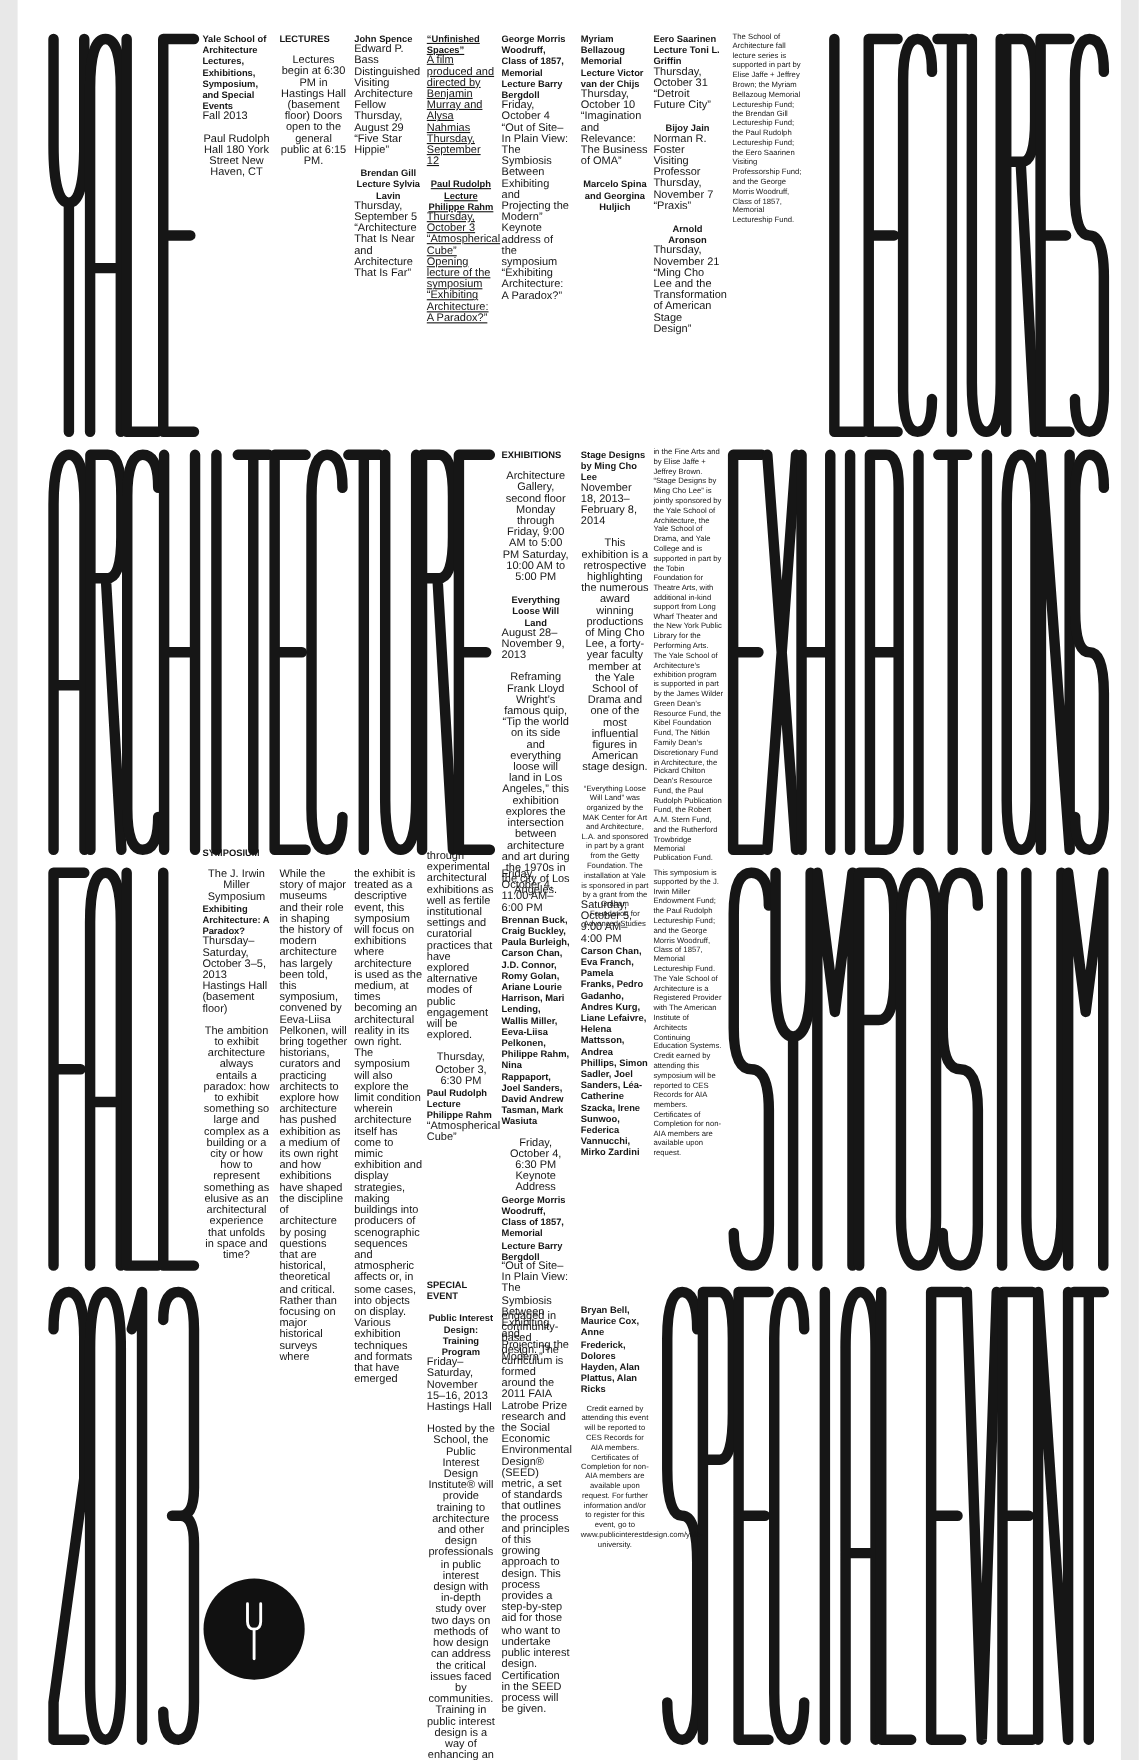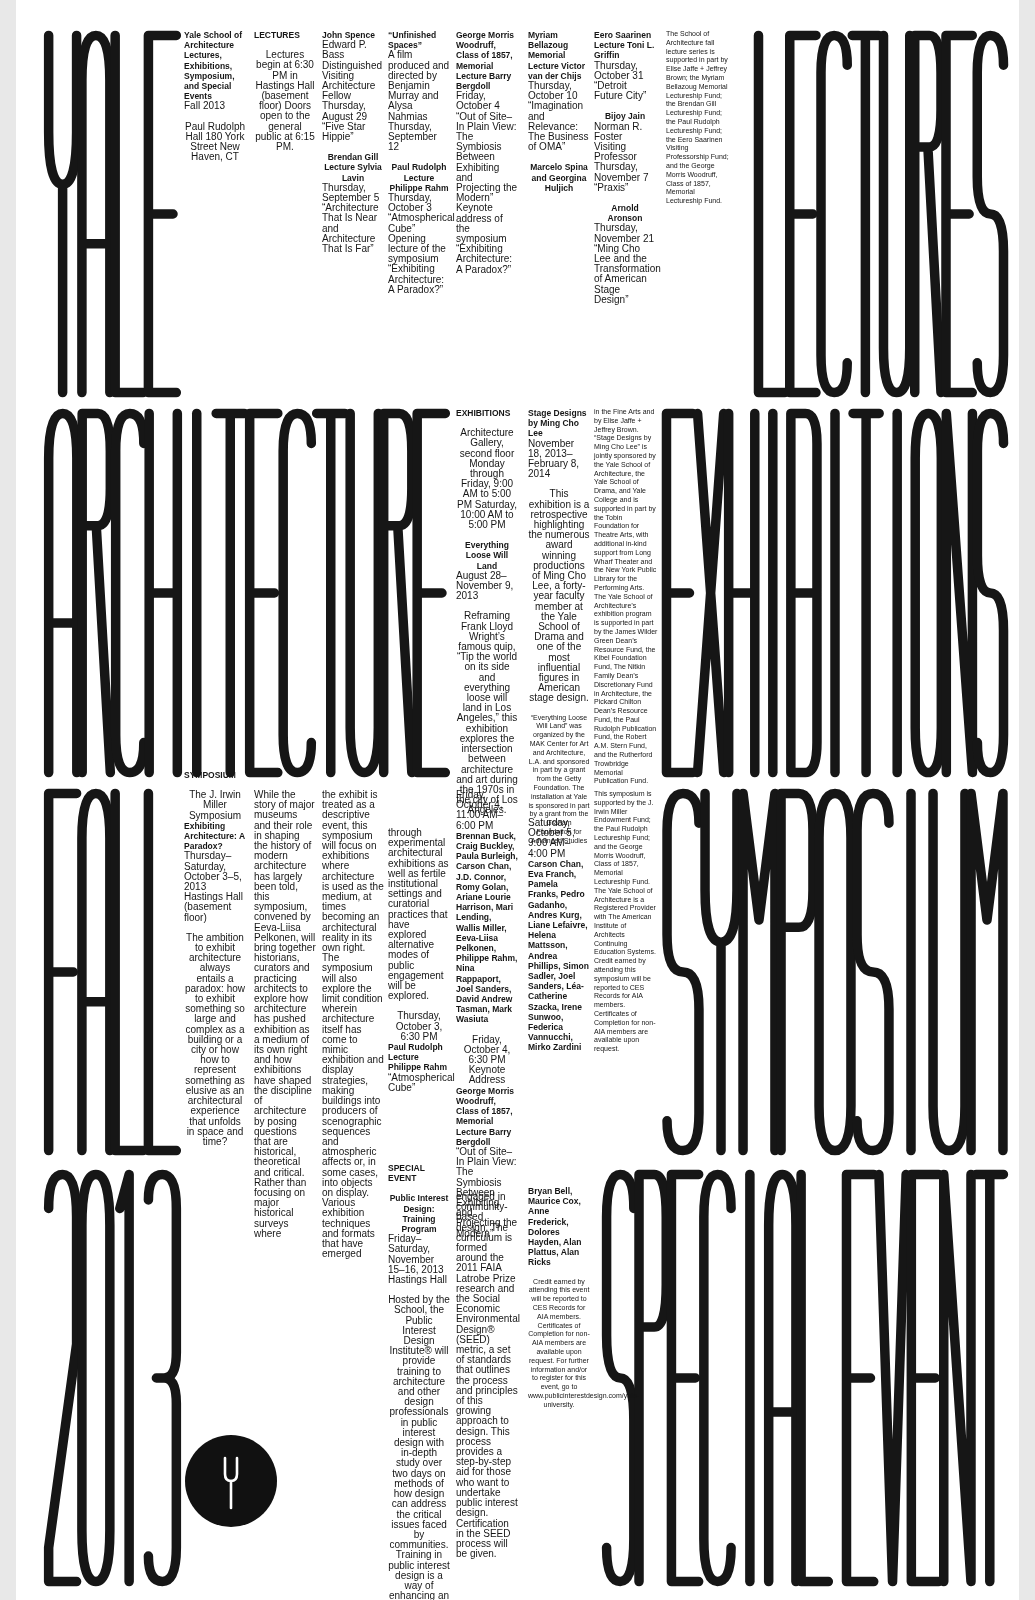--- a/index.html
+++ b/index.html
@@ -275,21 +275,21 @@
   <div class="col" style="left:238px;top:30px;">
       <div class="blk b">LECTURES</div>
       <div class="blk r gap">Lectures begin at 6:30 PM in Hastings Hall (basement floor) Doors open to the general public at 6:15 PM.</div>
     </div>
   <div class="col" style="left:306px;top:30px;">
       <div class="blk b">John Spence</div>
       <div class="blk r">Edward P. Bass Distinguished Visiting Architecture Fellow Thursday, August 29 “Five Star Hippie”</div>
       <div class="blk b gap">Brendan Gill Lecture Sylvia Lavin</div>
       <div class="blk r">Thursday, September 5 “Architecture That Is Near and Architecture That Is Far”</div>
     </div>
-  <div class="col" style="left:372px;top:30px;">
+  <div class="col" style="left:372px;top:30px;text-decoration:underline;">
       <div class="blk b">“Unfinished Spaces”</div>
       <div class="blk r">A film produced and directed by Benjamin Murray and Alysa Nahmias Thursday, September 12</div>
       <div class="blk b gap">Paul Rudolph Lecture Philippe Rahm</div>
       <div class="blk r">Thursday, October 3 “Atmospherical Cube” Opening lecture of the symposium “Exhibiting Architecture: A Paradox?”</div>
     </div>
   <div class="col" style="left:440px;top:30px;">
       <div class="blk b">George Morris Woodruff, Class of 1857, Memorial Lecture Barry Bergdoll</div>
       <div class="blk r">Friday, October 4 “Out of Site– In Plain View: The Symbiosis Between Exhibiting and Projecting the Modern” Keynote address of the symposium “Exhibiting Architecture: A Paradox?”</div>
     </div>
   <div class="col" style="left:512px;top:30px;">
@@ -332,21 +332,21 @@
       <div class="blk b">Exhibiting Architecture: A Paradox?</div>
       <div class="blk r">Thursday– Saturday, October 3–5, 2013 Hastings Hall (basement floor)</div>
       <div class="blk r gap">The ambition to exhibit architecture always entails a paradox: how to exhibit something so large and complex as a building or a city or how how to represent something as elusive as an architectural experience that unfolds in space and time?</div>
     </div>
   <div class="col" style="left:238px;top:790px;">
       <div class="blk r">While the story of major museums and their role in shaping the history of modern architecture has largely been told, this symposium, convened by Eeva-Liisa Pelkonen, will bring together historians, curators and practicing architects to explore how architecture has pushed exhibition as a medium of its own right and how exhibitions have shaped the discipline of architecture by posing questions that are historical, theoretical and critical. Rather than focusing on major historical surveys where</div>
     </div>
   <div class="col" style="left:306px;top:790px;">
       <div class="blk r">the exhibit is treated as a descriptive event, this symposium will focus on exhibitions where architecture is used as the medium, at times becoming an architectural reality in its own right. The symposium will also explore the limit condition wherein architecture itself has come to mimic exhibition and display strategies, making buildings into producers of scenographic sequences and atmospheric affects or, in some cases, into objects on display. Various exhibition techniques and formats that have emerged</div>
     </div>
-  <div class="col" style="left:372px;top:828px;">
+  <div class="col" style="left:372px;top:774px;">
       <div class="blk r">through experimental architectural exhibitions as well as fertile institutional settings and curatorial practices that have explored alternative modes of public engagement will be explored.</div>
       <div class="blk r gap">Thursday, October 3, 6:30 PM</div>
       <div class="blk b">Paul Rudolph Lecture Philippe Rahm</div>
       <div class="blk r">“Atmospherical Cube”</div>
     </div>
   <div class="col" style="left:440px;top:790px;">
       <div class="blk r">Friday, October 4, 11:00 AM– 6:00 PM</div>
       <div class="blk b">Brennan Buck, Craig Buckley, Paula Burleigh, Carson Chan, J.D. Connor, Romy Golan, Ariane Lourie Harrison, Mari Lending, Wallis Miller, Eeva-Liisa Pelkonen, Philippe Rahm, Nina Rappaport, Joel Sanders, David Andrew Tasman, Mark Wasiuta</div>
       <div class="blk r gap">Friday, October 4, 6:30 PM Keynote Address</div>
       <div class="blk b">George Morris Woodruff, Class of 1857, Memorial Lecture Barry Bergdoll</div>

